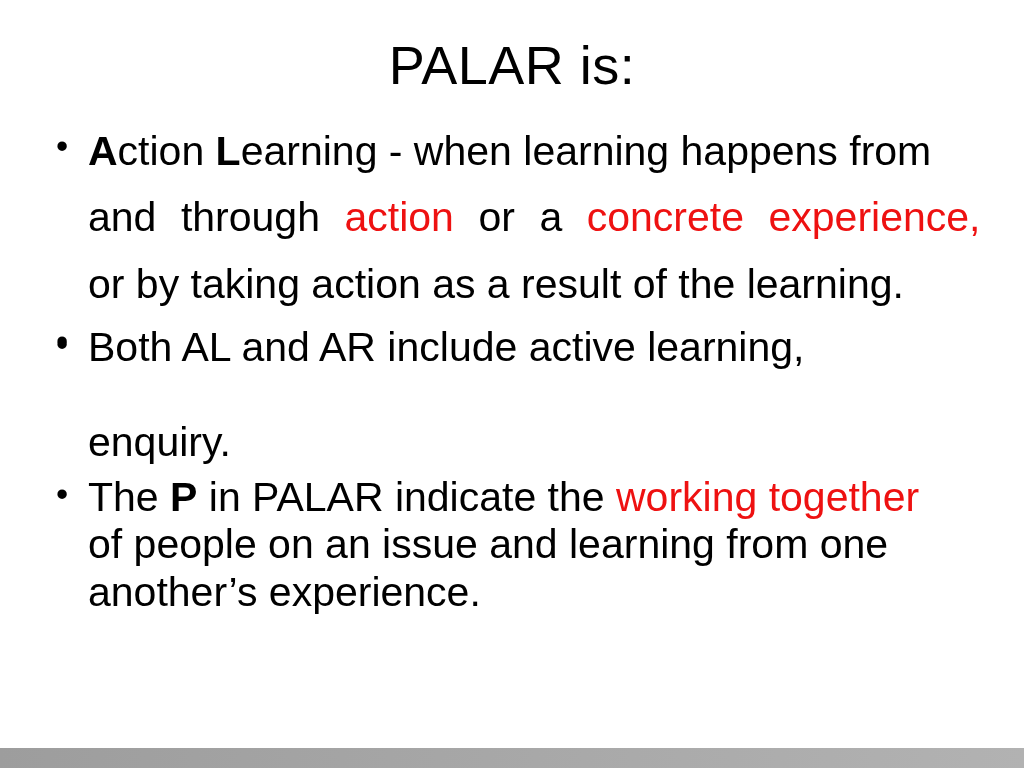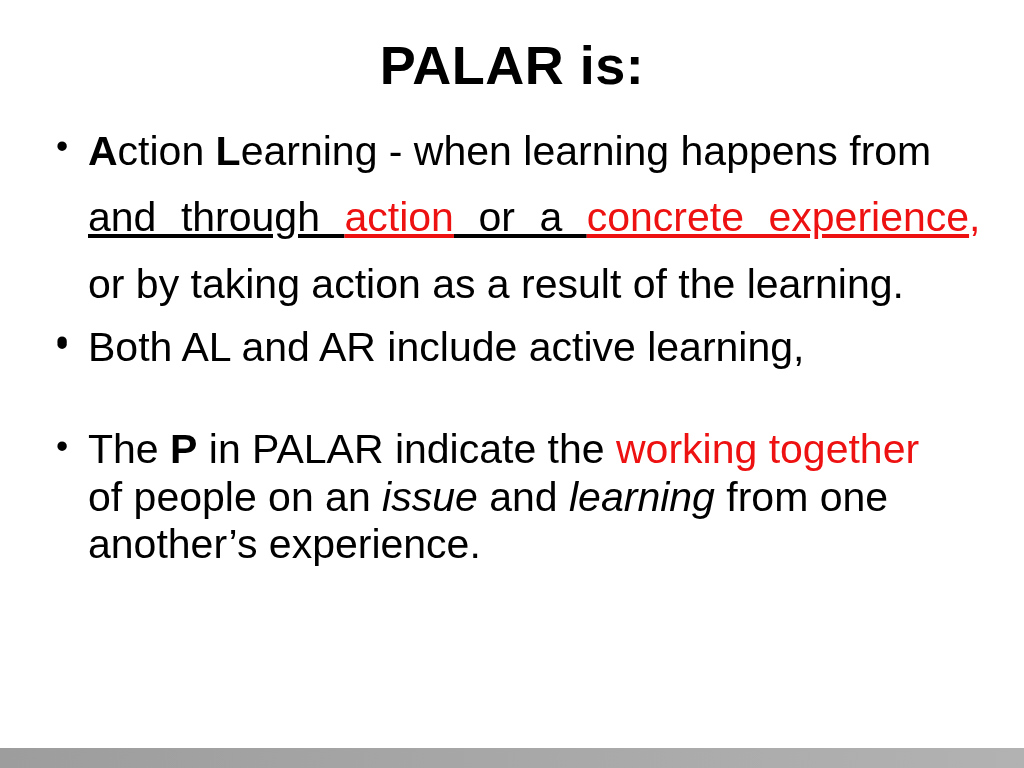--- a/index.html
+++ b/index.html
@@ -13,21 +13,21 @@
     height: 768px;
     background: var(--bg, #ffffff);
     overflow: hidden;
     font-family: "Liberation Sans", sans-serif;
     color: var(--text, #000000);
   }
   .slide-title {
     margin: 34px 0 0 0;
     text-align: center;
     font-size: 54px;
-    font-weight: 700;
+    font-weight: 400;
     letter-spacing: 0.5px;
     color: var(--text, #000000);
   }
   ul.bullet-list {
     list-style: none;
     margin: 22px 0 0 0;
     padding: 0 28px 0 52px;
   }
   li.bullet {
     position: relative;
@@ -41,37 +41,37 @@
     line-height: 1.62;
     margin-bottom: 4px;
   }
   li.bullet .dot {
     position: absolute;
     left: 4px;
     top: 0;
     font-size: 0.85em;
   }
   .seg-bold   { font-weight: 700; }
-  .seg-italic { font-style: italic; }
+  .seg-italic { }
   .seg-red    { color: var(--accent, #ee1111); }
-  .seg-spaced { word-spacing: 0.32em; text-decoration: underline; }
+  .seg-spaced { word-spacing: 0.32em; }
   .bottom-bar {
     position: absolute;
     left: 0;
     right: 0;
     bottom: 0;
     height: 20px;
     background: linear-gradient(90deg, var(--bar, #9d9d9d) 0%, #b2b2b2 100%);
   }
 </style>
 </head>
 <body>
 
 <div class="slide">
   <h1 class="slide-title">PALAR is:</h1>
   <ul class="bullet-list">
       <li class="bullet loose"><span class="dot">•</span><span class="txt"><span class="seg-bold">A</span><span class="seg-normal">ction </span><span class="seg-bold">L</span><span class="seg-normal">earning - when learning happens from</span><br><span class="seg-spaced">and through </span><span class="seg-red seg-spaced">action</span><span class="seg-spaced"> or a </span><span class="seg-red seg-spaced">concrete experience</span><span class="seg-red">,</span><br><span class="seg-normal">or by taking action as a result of the learning.</span></span></li>
       <li class="bullet"><span class="dot">•</span></li>
-      <li class="bullet"><span class="dot">•</span><span class="txt"><span class="seg-normal">Both AL and AR include active learning,</span><br><br></span></li>
+      <li class="bullet"><span class="dot">•</span><span class="txt"><span class="seg-normal">Both AL and AR include active learning,</span><br><br><span class="seg-normal">enquiry.</span></span></li>
       <li class="bullet"><span class="dot">•</span><span class="txt"><span class="seg-normal">The </span><span class="seg-bold">P</span><span class="seg-normal"> in PALAR indicate the </span><span class="seg-red">working together</span><br><span class="seg-normal">of people on an </span><span class="seg-italic">issue</span><span class="seg-normal"> and </span><span class="seg-italic">learning</span><span class="seg-normal"> from one</span><br><span class="seg-normal">another’s experience.</span></span></li>
     </ul>
   <div class="bottom-bar"></div>
 </div>
 
 </body></html>

